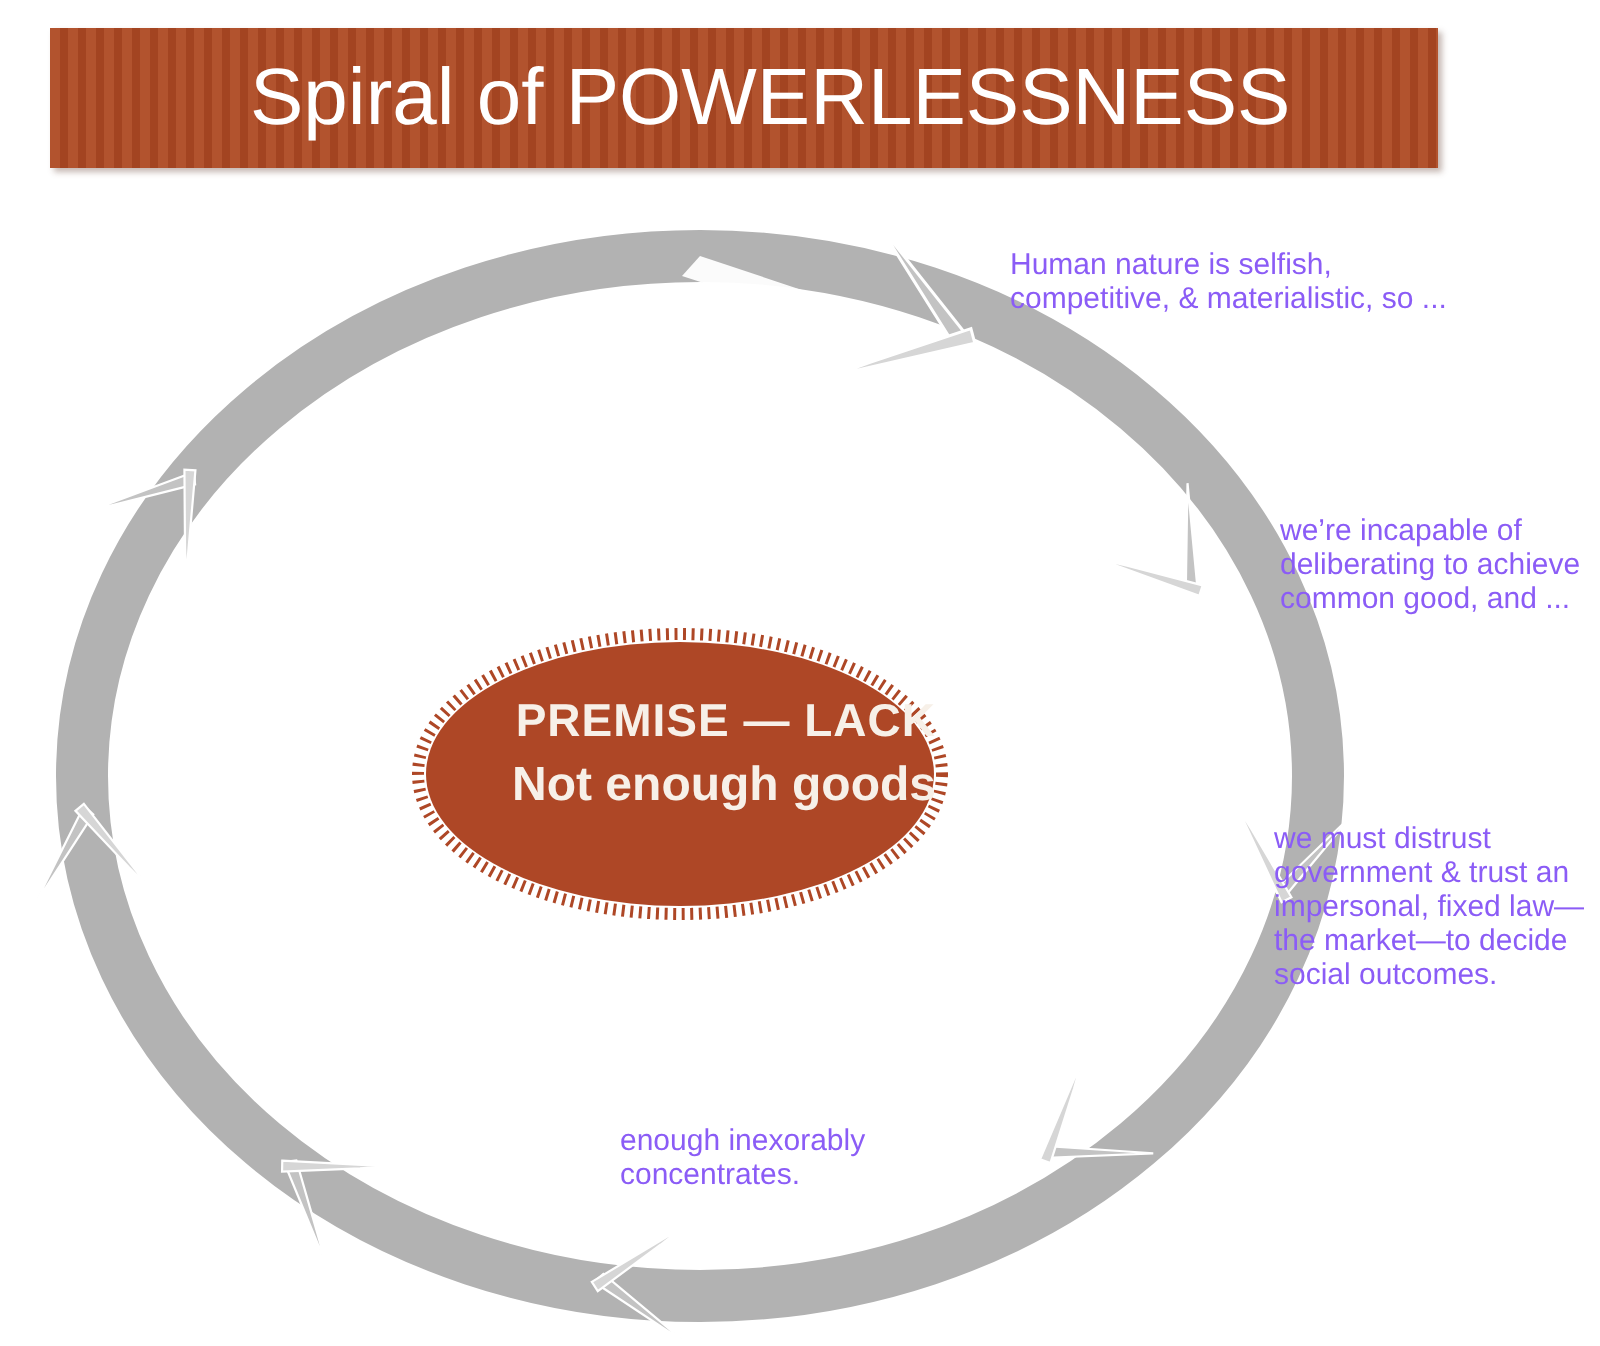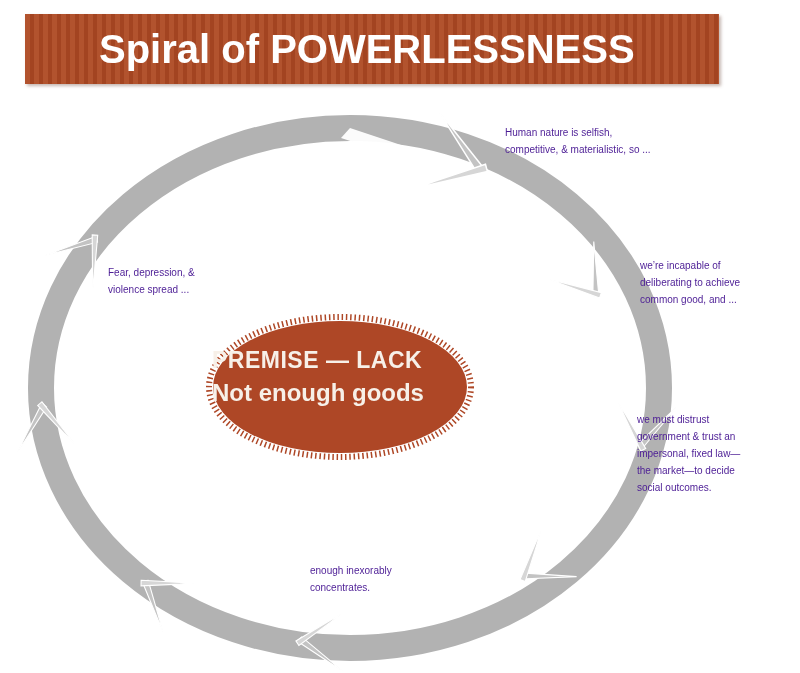--- a/index.html
+++ b/index.html
@@ -4,32 +4,32 @@
 <style>
   html,body{margin:0;padding:0;width:800px;height:673px;background:#fff;overflow:hidden;
             font-family:"Liberation Sans",sans-serif;}
   #stage{position:relative;width:800px;height:673px;}
 
   
   .banner{position:absolute;left:25px;top:14px;width:694px;height:70px;
           background:repeating-linear-gradient(90deg,#b2532e 0 5px,#a34421 5px 9px);
           display:flex;align-items:center;
           box-shadow:2px 2px 3px rgba(90,50,35,.35);}
-  .banner h1{margin:0 0 0 74px;font-weight:700;font-size:40px;line-height:1;
+  .banner h1{margin:0 0 0 100px;font-weight:400;font-size:40px;line-height:1;
              color:#fff;font-family:"Liberation Sans",sans-serif;}
 
   
   #diagram{position:absolute;left:0;top:0;}
 
   
-  .label{position:absolute;font-size:10px;line-height:17px;color:#4c1d95;
+  .label{position:absolute;font-size:15px;line-height:17px;color:#8b5cf6;
          white-space:pre-line;}
 
   
-  .center-text{position:absolute;left:212px;top:347px;width:256px;text-align:left;
+  .center-text{position:absolute;left:212px;top:347px;width:256px;text-align:right;
                color:#f7f0e8;}
   .ct-heading{font-size:23px;font-weight:700;letter-spacing:.5px;margin-bottom:6px;}
   .ct-line{font-size:24px;font-weight:700;line-height:25px;}
 </style>
 </head>
 <body>
 
 <div id="stage">
 
   <svg id="diagram" width="800" height="673" viewBox="0 0 800 673">
@@ -72,16 +72,14 @@
   <div class="label" style="left:640px;top:257px">we’re incapable of
 deliberating to achieve
 common good, and ...</div>
   <div class="label" style="left:637px;top:411px">we must distrust
 government &amp; trust an
 impersonal, fixed law—
 the market—to decide
 social outcomes.</div>
   <div class="label" style="left:310px;top:562px">enough inexorably
 concentrates.</div>
-  <div class="label" style="left:108px;top:264px">Fear, depression, &amp;
-violence spread ...</div>
 
 </div>
 
 </body></html>

